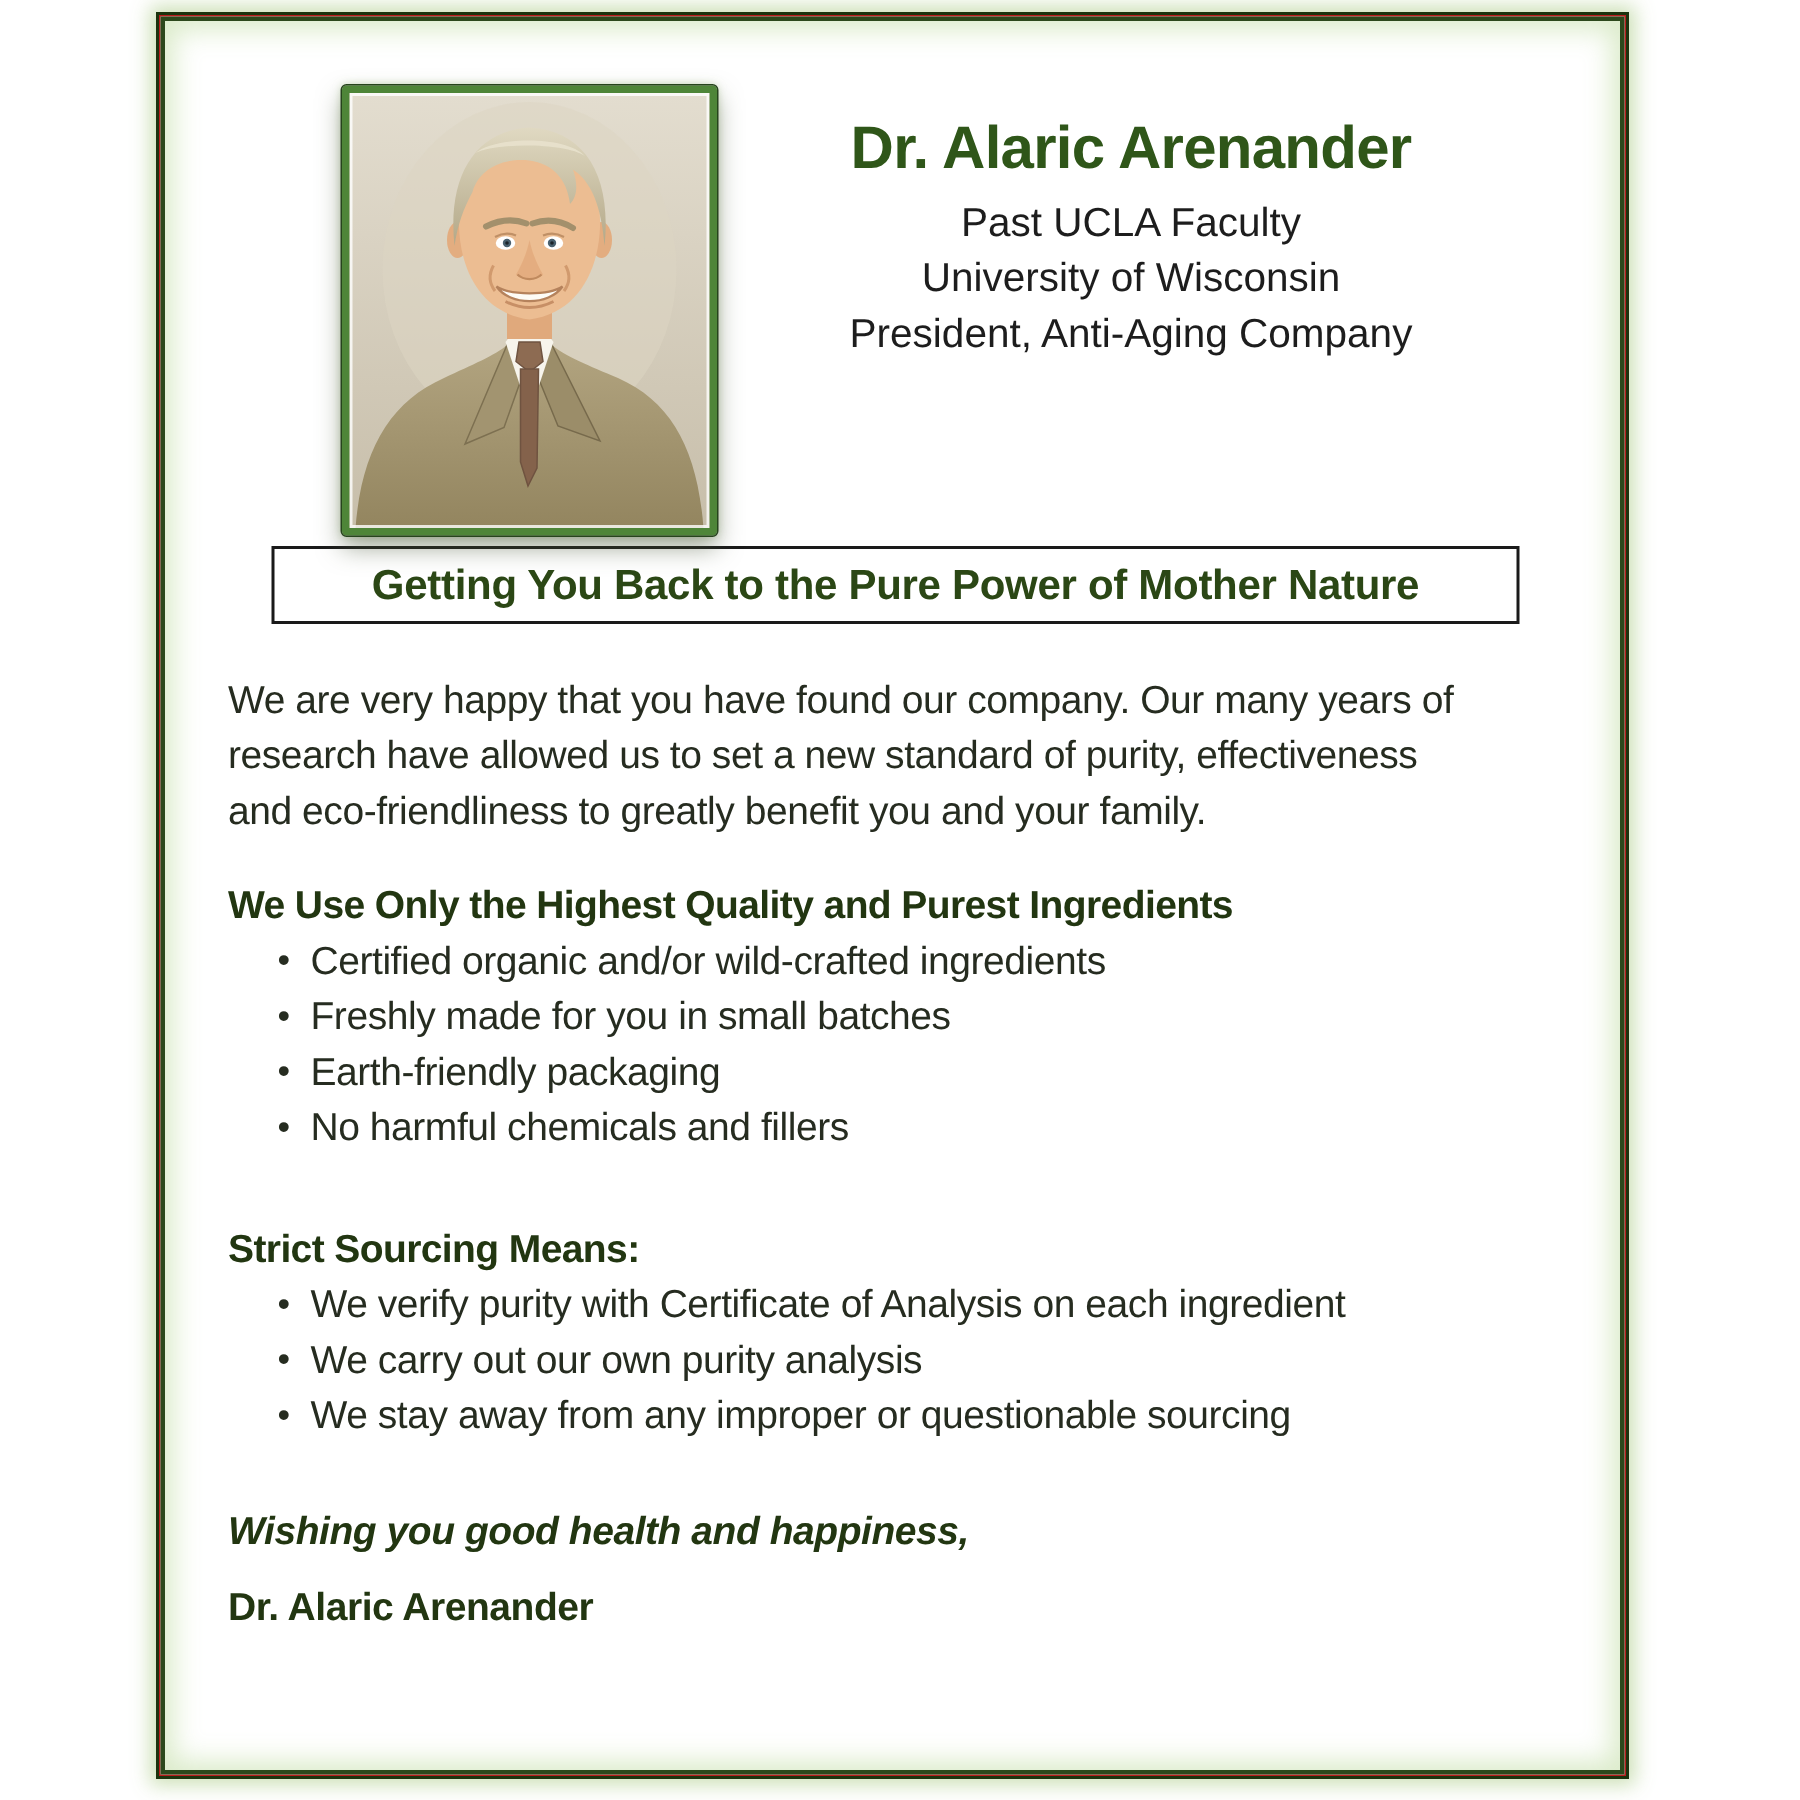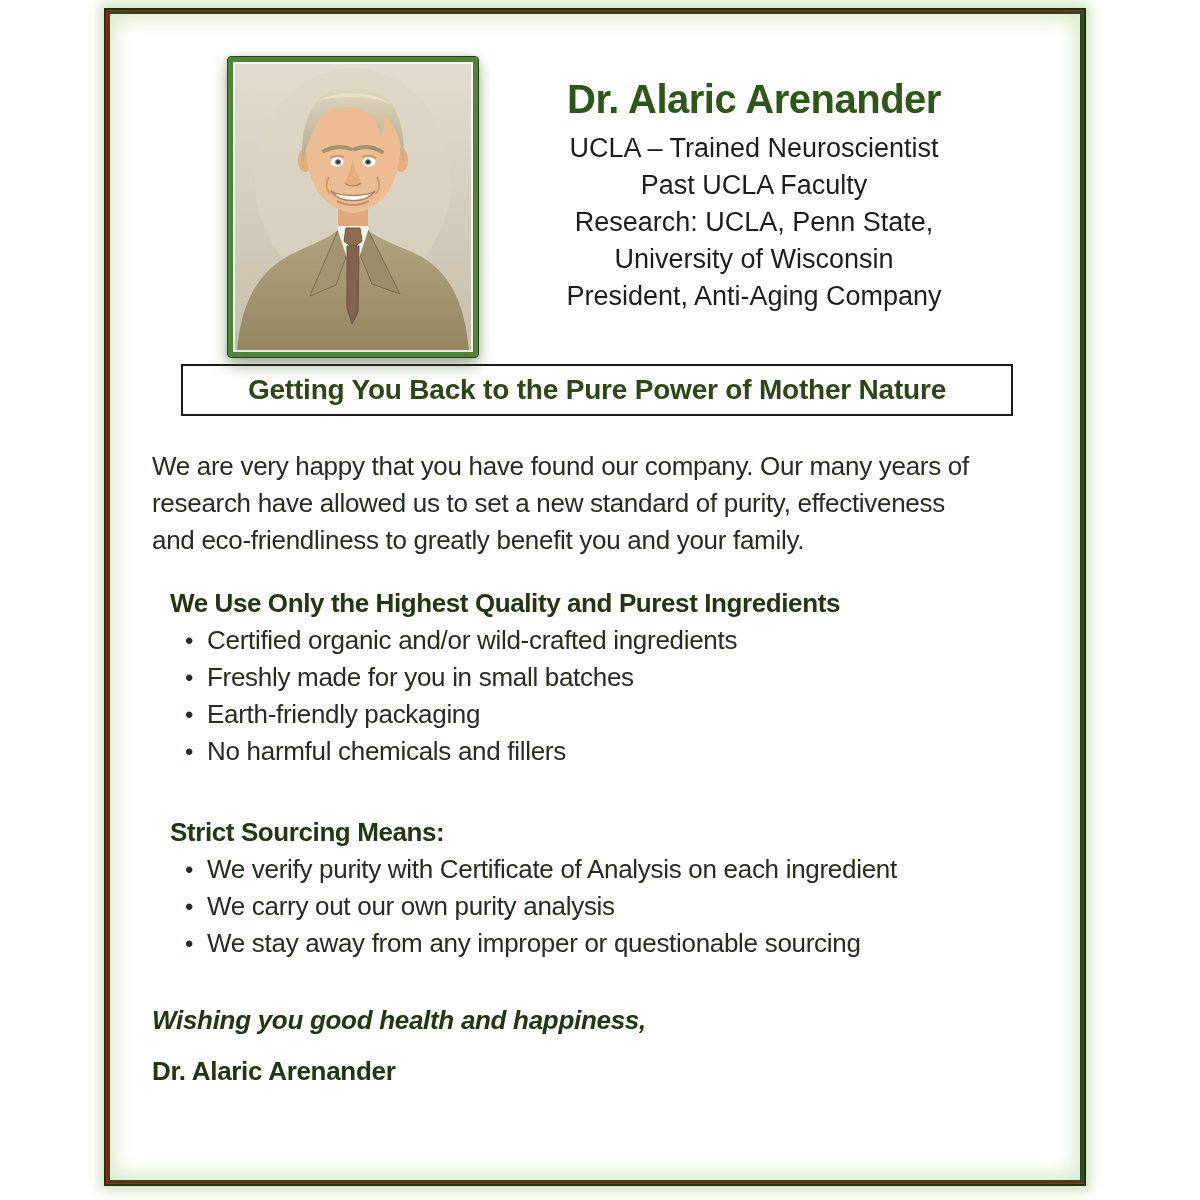--- a/index.html
+++ b/index.html
@@ -93,21 +93,21 @@
     padding: 32px 20px 0 42px;
     font-size: 26px;
     line-height: 37px;
     color: #262c20;
     letter-spacing: -0.3px;
   }
   .letter p { margin: 0; }
   .intro { white-space: pre-line; }
 
   .section-heading {
-    margin: 26px 0 0 18px;
+    margin: 26px 0 0 0;
     font-size: 26px;
     font-weight: bold;
     color: #223611;
     letter-spacing: -0.4px;
   }
   .section-heading.second { margin-top: 44px; }
 
   .bullets {
     list-style: none;
     margin: 0; padding: 0 0 0 33px;
@@ -205,23 +205,21 @@
           <path d="M98,129 C107,142 133,142 142,129 C133,135 107,135 98,129 Z" fill="#fdfbf6" stroke="#b5825c" stroke-width="1.5"></path>
           <path d="M104,139 q16,8 32,0" stroke="#c78f66" stroke-width="2" fill="none"></path>
 
           <rect x="1" y="1" width="238" height="288" fill="none" stroke="#ffffff" stroke-width="2" opacity="0.8"></rect>
         </svg>
       </div>
 
       <div class="header-text">
         <h1 class="title">Dr. Alaric Arenander</h1>
         <ul class="credentials">
-            <li>UCLA – Trained Neuroscientist</li>
             <li>Past UCLA Faculty</li>
-            <li>Research: UCLA, Penn State,</li>
             <li>University of Wisconsin</li>
             <li>President, Anti-Aging Company</li>
           </ul>
       </div>
     </div>
 
     <div class="banner">
       <span>Getting You Back to the Pure Power of Mother Nature</span>
     </div>
 

